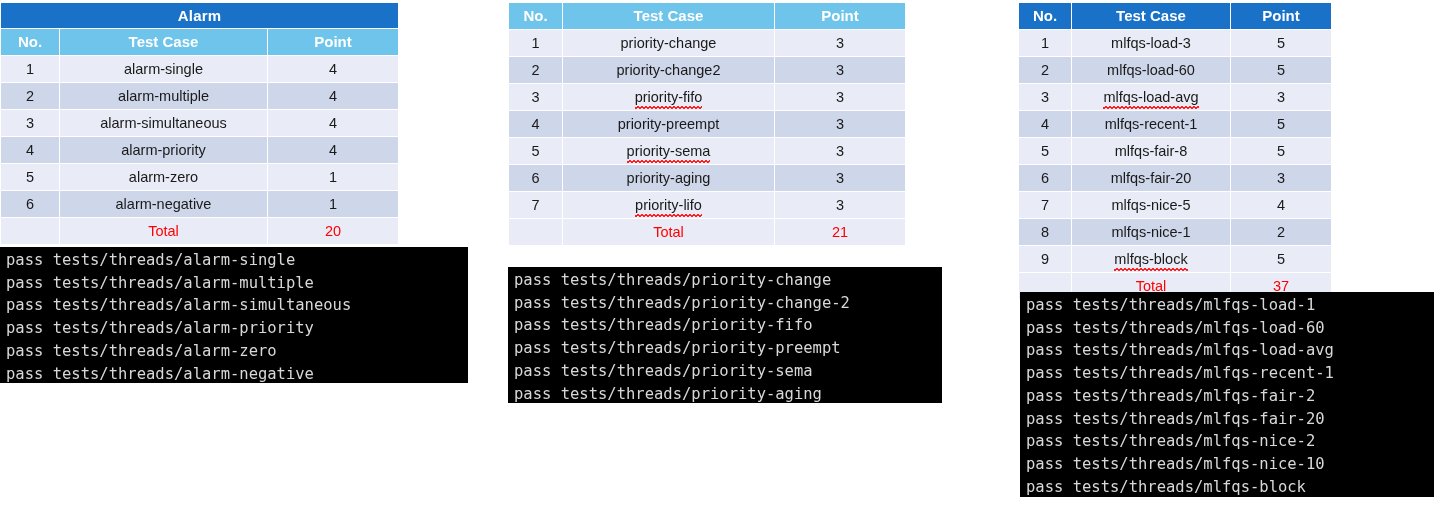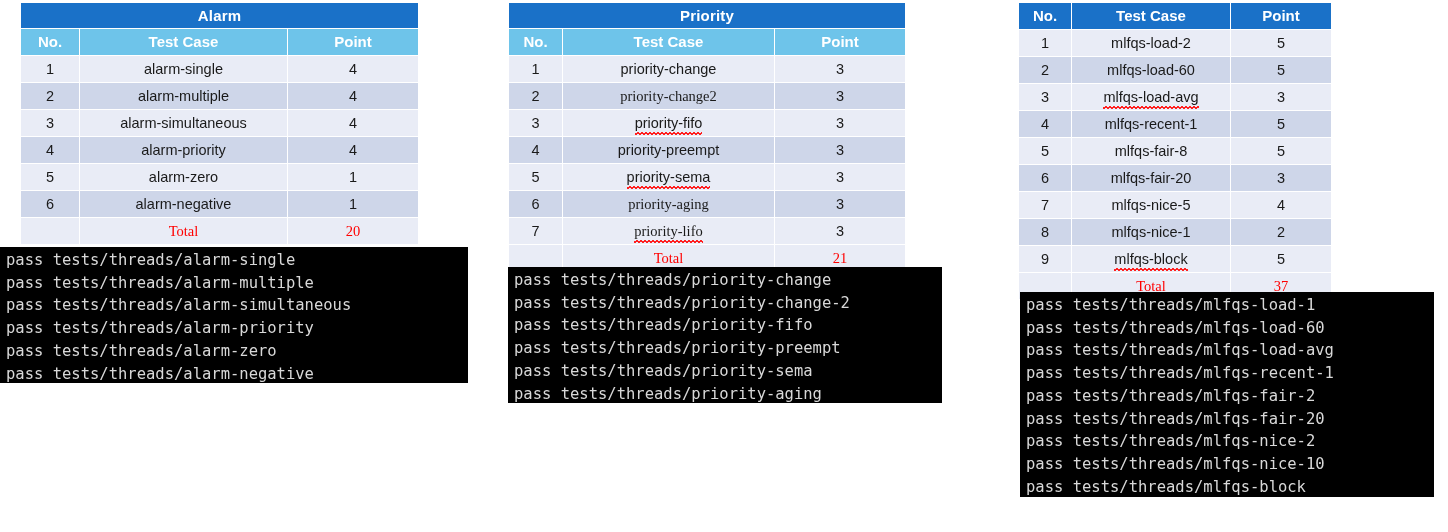--- a/index.html
+++ b/index.html
@@ -67,27 +67,26 @@
     color: #ffffff !important;
     font-weight: bold !important;
     font-size: 15px !important;
     height: 26px !important;
     line-height: 26px !important;
   }
 
   tr.row-odd  td { background: #e9ecf6; }
   tr.row-even td { background: #ced6e9; }
 
-  td.bold-case { font-weight: bold; font-family: Liberation Serif, serif; }
+  td.bold-case { font-weight: bold; }
 
   tr.total-row td { background: #e9ecf6; }
   tr.total-row td.total-label,
   tr.total-row td.total-value {
     color: #ff0000;
-    font-family: Liberation Serif, serif;
   }
 
   
   .squiggle {
     position: relative;
     display: inline-block;
   }
   .squiggle::after {
     content: "";
     position: absolute;
@@ -112,21 +111,21 @@
     padding: 2px 6px 3px 6px;
     white-space: pre;
     box-sizing: border-box;
     overflow: hidden;
   }
   .terminal .tline { display: block; }
 </style>
 </head>
 <body>
 
-<div class="panel" id="panel-0" style="left:0px; top:2px; width:395px;padding-left:20px;">
+<div class="panel" id="panel-0" style="left:0px; top:2px; width:395px;">
   <table class="score-table">
     <colgroup>
         <col style="width:58px">
         <col style="width:207px">
         <col style="width:130px">
       </colgroup>
     <tbody>
         <tr>
           <td colspan="3" class="title-cell">Alarm</td>
         </tr>
@@ -176,23 +175,20 @@
 <div class="terminal" id="term-0" style="left:0px; top:247px; width:468px; height:136px;"><span class="tline">pass tests/threads/alarm-single</span><span class="tline">pass tests/threads/alarm-multiple</span><span class="tline">pass tests/threads/alarm-simultaneous</span><span class="tline">pass tests/threads/alarm-priority</span><span class="tline">pass tests/threads/alarm-zero</span><span class="tline">pass tests/threads/alarm-negative</span></div>
 
 <div class="panel" id="panel-1" style="left:508px; top:2px; width:394px;">
   <table class="score-table">
     <colgroup>
         <col style="width:53px">
         <col style="width:211px">
         <col style="width:130px">
       </colgroup>
     <tbody>
-        <tr>
-          <td colspan="3" class="title-cell">Priority</td>
-        </tr>
         <tr class="hdr-light">
           <th>No.</th>
           <th>Test Case</th>
           <th>Point</th>
         </tr>
         <tr class="row-odd">
           <td>1</td>
           <td class="case-cell"><span>priority-change</span></td>
           <td>3</td>
         </tr>
@@ -244,21 +240,21 @@
         <col style="width:100px">
       </colgroup>
     <tbody>
         <tr class="hdr-dark">
           <th>No.</th>
           <th>Test Case</th>
           <th>Point</th>
         </tr>
         <tr class="row-odd">
           <td>1</td>
-          <td class="case-cell"><span>mlfqs-load-2</span></td>
+          <td class="case-cell"><span>mlfqs-load-3</span></td>
           <td>5</td>
         </tr>
         <tr class="row-even">
           <td>2</td>
           <td class="case-cell"><span>mlfqs-load-60</span></td>
           <td>5</td>
         </tr>
         <tr class="row-odd">
           <td>3</td>
           <td class="case-cell"><span class="squiggle"><span>mlfqs-load-avg</span></span></td>

